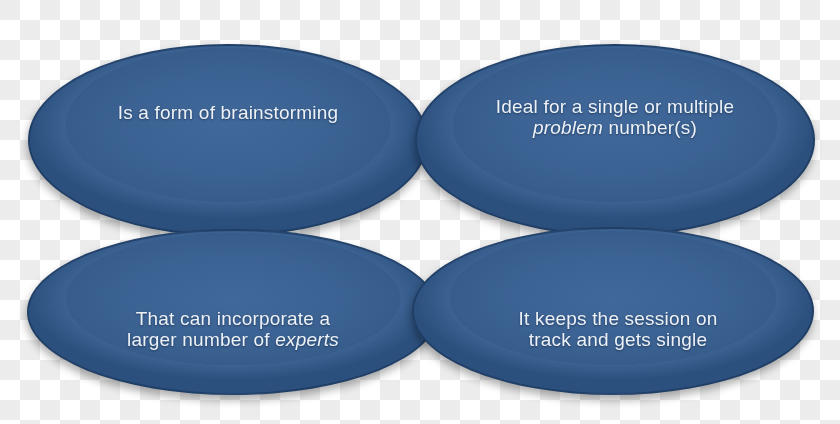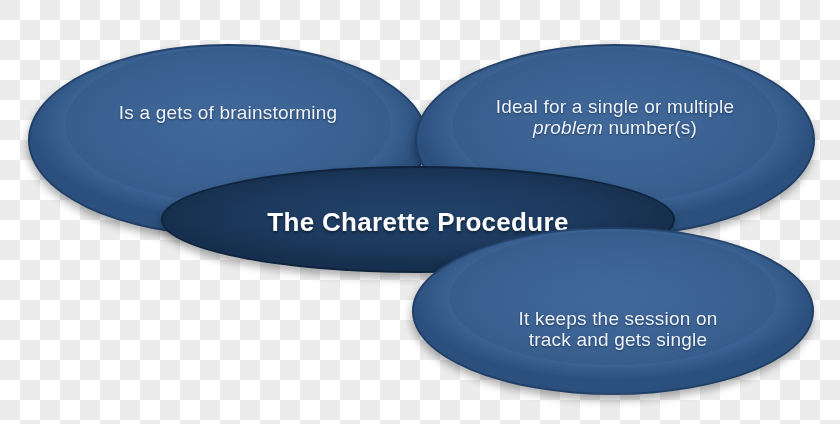--- a/index.html
+++ b/index.html
@@ -66,35 +66,38 @@
   }
   .it { font-style: italic; }
 </style>
 </head>
 <body>
 
 <div class="stage">
 
   <div class="ellipse blue e-top-left">
     <div class="etext">
-      <span>Is a gets of brainstorming</span>
+      <span>Is a form of brainstorming</span>
     </div>
   </div>
 
   <div class="ellipse blue e-top-right">
     <div class="etext">
       <span>Ideal for a single or multiple</span><br>
       <span class="it">problem</span><span> number(s)</span>
     </div>
   </div>
 
-  <div class="ellipse navy e-center">
-    <div class="title-text">The Charette Procedure</div>
+
+  <div class="ellipse blue e-bottom-left">
+    <div class="etext">
+      <span>That can incorporate a</span><br>
+      <span>larger number of </span><span class="it">experts</span>
+    </div>
   </div>
-
 
   <div class="ellipse blue e-bottom-right">
     <div class="etext">
       <span>It keeps the session on</span><br>
       <span>track and gets single</span>
     </div>
   </div>
 
 </div>
 

